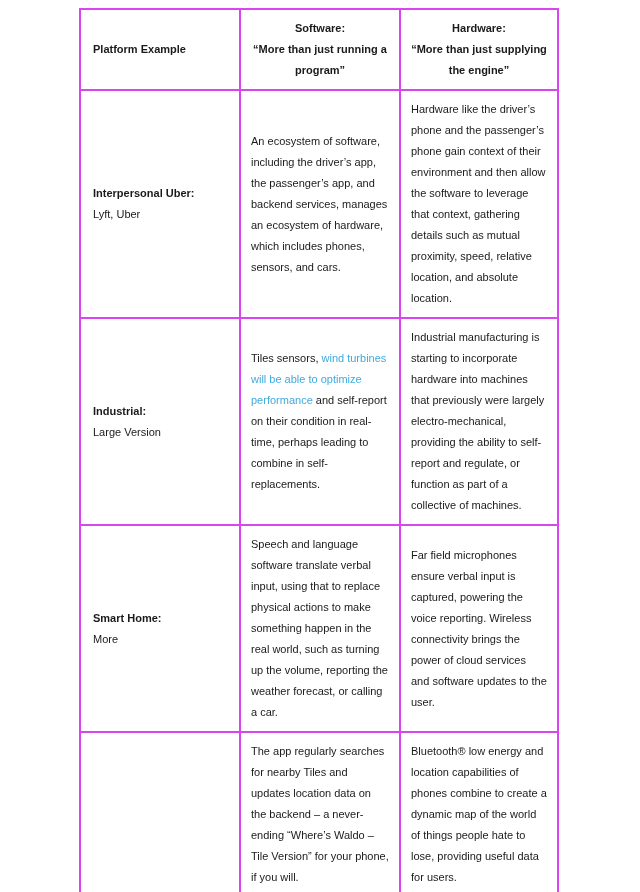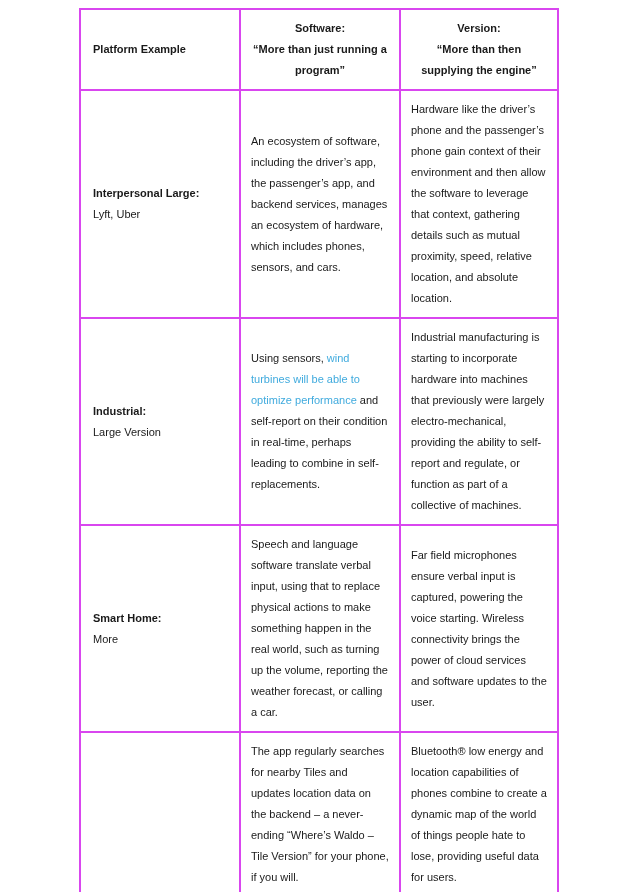--- a/index.html
+++ b/index.html
@@ -77,60 +77,60 @@
     <thead>
       <tr>
         <th class="platform-header">
           <span>Platform Example</span>
         </th>
         <th>
           <div class="hdr-title">Software:</div>
           <div class="hdr-sub">“More than just running a program”</div>
         </th>
         <th>
-          <div class="hdr-title">Version:</div>
-          <div class="hdr-sub">“More than then supplying the engine”</div>
+          <div class="hdr-title">Hardware:</div>
+          <div class="hdr-sub">“More than just supplying the engine”</div>
         </th>
       </tr>
     </thead>
     <tbody>
       <tr class="r1">
         <td class="label-cell">
-          <div class="row-label-bold">Interpersonal Large:</div>
+          <div class="row-label-bold">Interpersonal Uber:</div>
           <div>Lyft, Uber</div>
         </td>
         <td>
           <span>An ecosystem of software, including the driver’s app, the passenger’s app, and backend services, manages an ecosystem of hardware, which includes phones, sensors, and cars.</span><a class="cell-link"></a><span></span>
         </td>
         <td>
           <span>Hardware like the driver’s phone and the passenger’s phone gain context of their environment and then allow the software to leverage that context, gathering details such as mutual proximity, speed, relative location, and absolute location.</span>
         </td>
       </tr>
       <tr class="r2">
         <td class="label-cell">
           <div class="row-label-bold">Industrial:</div>
           <div>Large Version</div>
         </td>
         <td>
-          <span>Using sensors, </span><a class="cell-link">wind turbines will be able to optimize performance</a><span> and self-report on their condition in real-time, perhaps leading to combine in self-replacements.</span>
+          <span>Tiles sensors, </span><a class="cell-link">wind turbines will be able to optimize performance</a><span> and self-report on their condition in real-time, perhaps leading to combine in self-replacements.</span>
         </td>
         <td>
           <span>Industrial manufacturing is starting to incorporate hardware into machines that previously were largely electro-mechanical, providing the ability to self-report and regulate, or function as part of a collective of machines.</span>
         </td>
       </tr>
       <tr class="r3">
         <td class="label-cell">
           <div class="row-label-bold">Smart Home:</div>
           <div>More</div>
         </td>
         <td>
           <span>Speech and language software translate verbal input, using that to replace physical actions to make something happen in the real world, such as turning up the volume, reporting the weather forecast, or calling a car.</span><a class="cell-link"></a><span></span>
         </td>
         <td>
-          <span>Far field microphones ensure verbal input is captured, powering the voice starting. Wireless connectivity brings the power of cloud services and software updates to the user.</span>
+          <span>Far field microphones ensure verbal input is captured, powering the voice reporting. Wireless connectivity brings the power of cloud services and software updates to the user.</span>
         </td>
       </tr>
       <tr class="r4">
         <td class="label-cell">
           
           
         </td>
         <td>
           <span>The app regularly searches for nearby Tiles and updates location data on the backend – a never-ending “Where’s Waldo – Tile Version” for your phone, if you will.</span><a class="cell-link"></a><span></span>
         </td>

